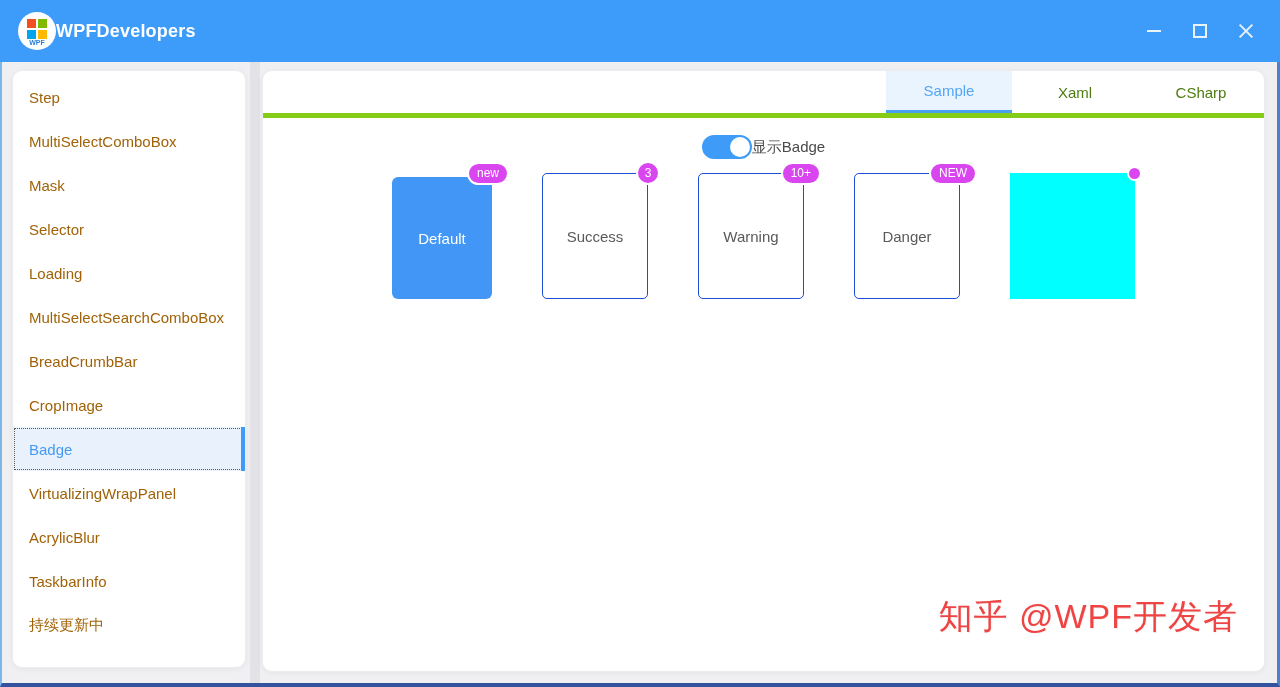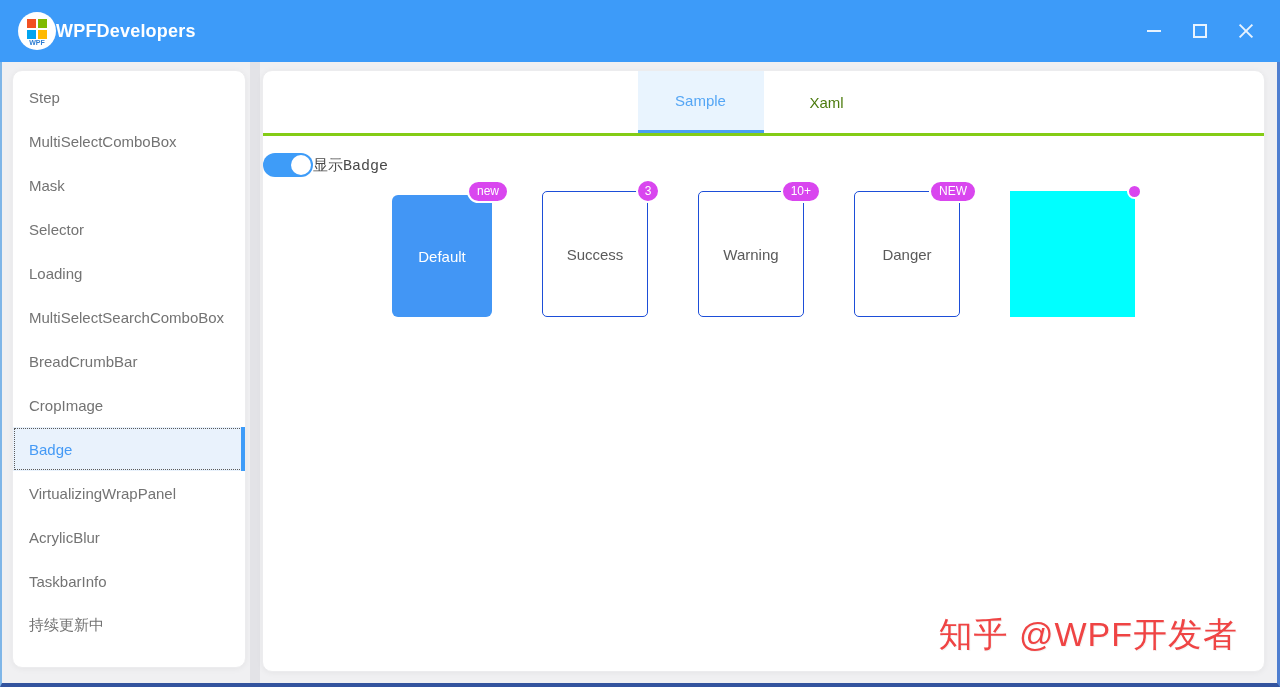--- a/index.html
+++ b/index.html
@@ -28,36 +28,36 @@
 
   
   .app-body { position:relative; height:625px; background:#F0F0F2;
     border-left:2px solid #7FB6E8; border-right:3px solid #4F7FD0; border-bottom:4px solid #33539E; }
 
   
   .sidebar { position:absolute; left:10px; top:8px; width:234px; height:598px; background:#fff;
     border:1px solid #ECECEE; border-radius:10px; box-shadow:0 1px 6px rgba(0,0,0,.05);
     padding-top:4px; overflow:hidden; }
   .side-item { position:relative; height:44px; display:flex; align-items:center; padding-left:16px;
-    font-size:15px; color:#737373; cursor:pointer; }
+    font-size:15px; color:#a16207; cursor:pointer; }
   .side-item.selected { background:#E9F2FC; color:#459AF5; outline:1px dotted #5a5a5a; outline-offset:-2px; }
   .sel-bar { position:absolute; right:0; top:0; width:4px; height:100%; background:#3E9CF8; }
 
   
   .splitter { position:absolute; left:248px; top:0; width:10px; height:621px; background:#E3E3E7; cursor:col-resize; }
 
   
   .main { position:absolute; left:260px; top:8px; right:12px; height:602px; background:#fff;
     border:1px solid #ECECEE; border-radius:10px; box-shadow:0 1px 6px rgba(0,0,0,.05); overflow:hidden; }
-  .tabbar { height:65px; border-bottom:3px solid #84cc16; display:flex; justify-content:center; }
+  .tabbar { height:47px; border-bottom:5px solid #84cc16; display:flex; justify-content:flex-end; }
   .tab { width:126px; display:flex; align-items:center; justify-content:center; font-size:15px; color:#4d7c0f; cursor:pointer; }
   .tab.selected { background:#E9F4FE; color:#55A6F5; border-bottom:3px solid #4B9FF0; }
 
   .content { position:relative; height:536px; }
-  .toggle-row { display:flex; align-items:center; padding-top:17px;font-family:Liberation Mono, monospace; }
+  .toggle-row { display:flex; justify-content:center; align-items:center; padding-top:17px; }
   .toggle { position:relative; width:50px; height:24px; border-radius:12px; background:#3E9CF8; cursor:pointer; flex:0 0 auto; }
   .toggle-knob { position:absolute; right:2px; top:2px; width:20px; height:20px; border-radius:50%; background:#fff; }
   .toggle-label { font-size:15px; color:#4A4A4A; }
 
   .badge-row { display:flex; justify-content:center; align-items:flex-start; gap:50px; margin-top:14px; }
   .bcard { position:relative; flex:0 0 auto; }
   .bcard-primary { width:100px; height:122px; margin-top:4px; background:#4296F5; border-radius:6px;
     color:#fff; display:flex; align-items:center; justify-content:center; font-size:15px; cursor:pointer; }
   .bcard-plain { width:106px; height:126px; background:#fff; border:1px solid #1d4ed8; border-radius:5px;
     color:#5A5A5A; display:flex; align-items:center; justify-content:center; font-size:15px; cursor:pointer; }
@@ -122,20 +122,21 @@
       <div class="side-item">持续更新中</div>
     </div>
 
     <div class="splitter"></div>
 
     <div class="main">
 
       <div class="tabbar">
         <div class="tab selected">Sample</div>
         <div class="tab">Xaml</div>
+        <div class="tab">CSharp</div>
       </div>
 
       <div class="content">
 
         <div class="toggle-row">
           <div class="toggle">
             <span class="toggle-knob"></span>
           </div>
           <span class="toggle-label">显示Badge</span>
         </div>

